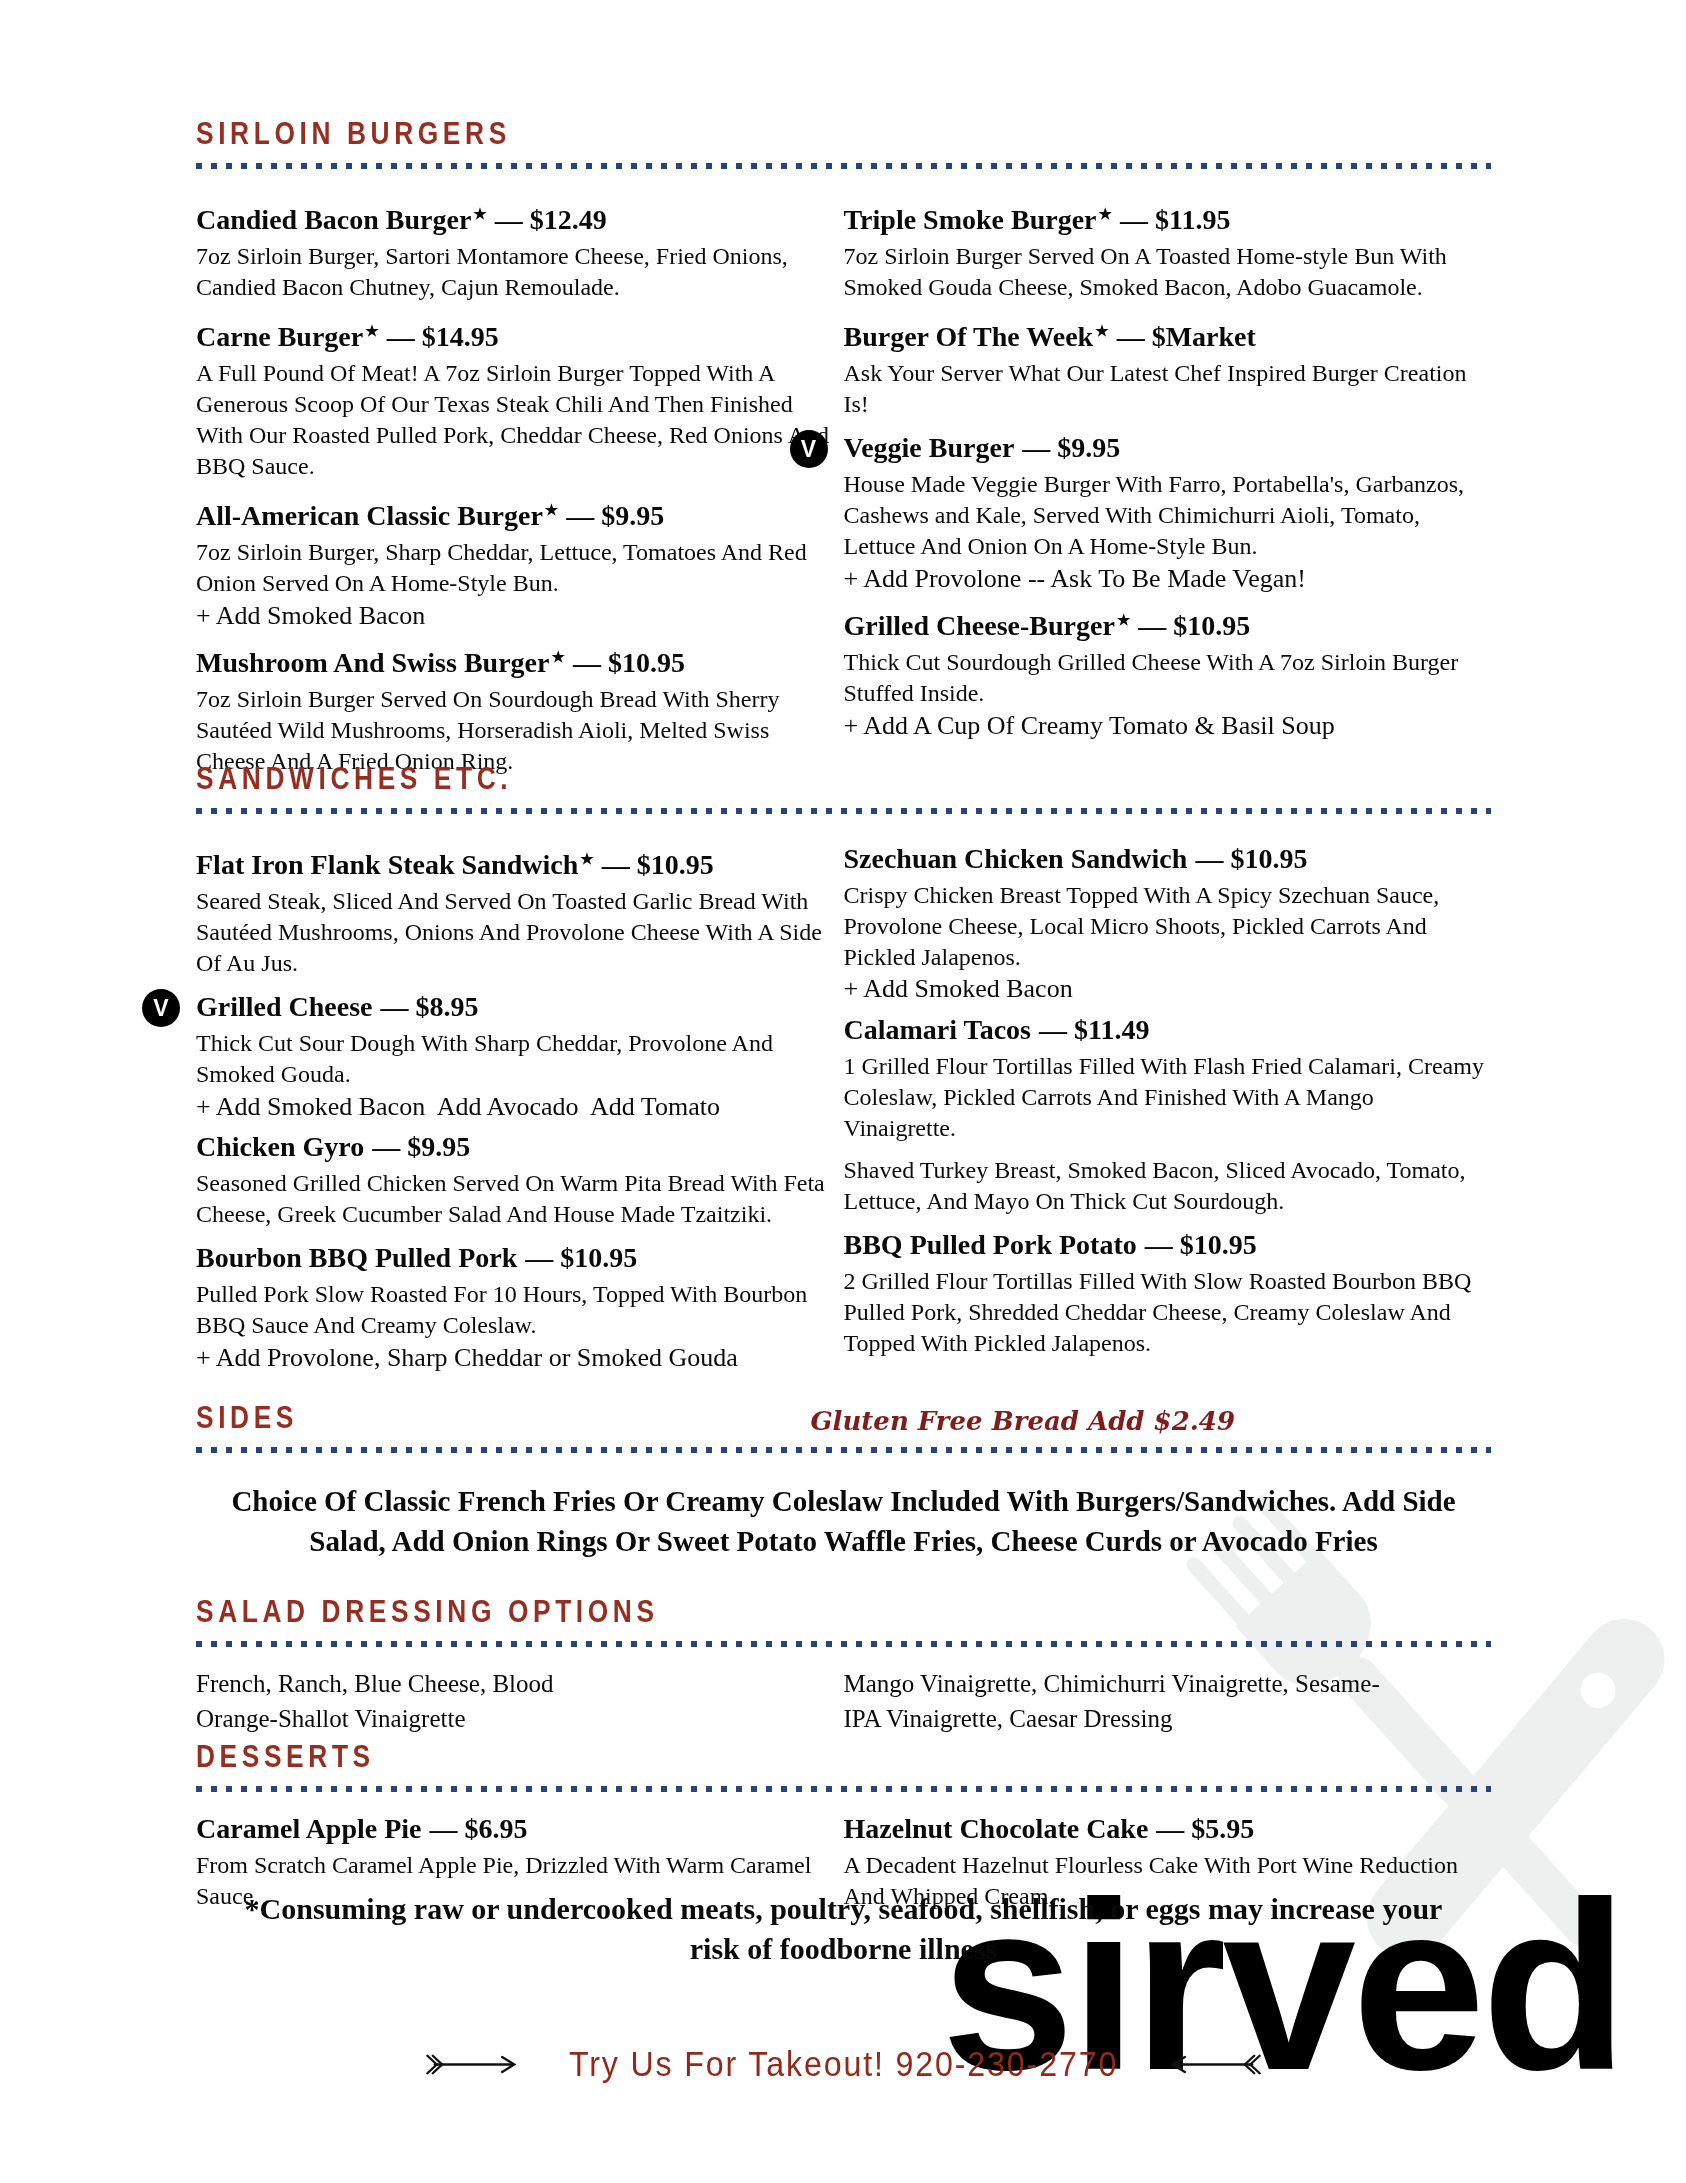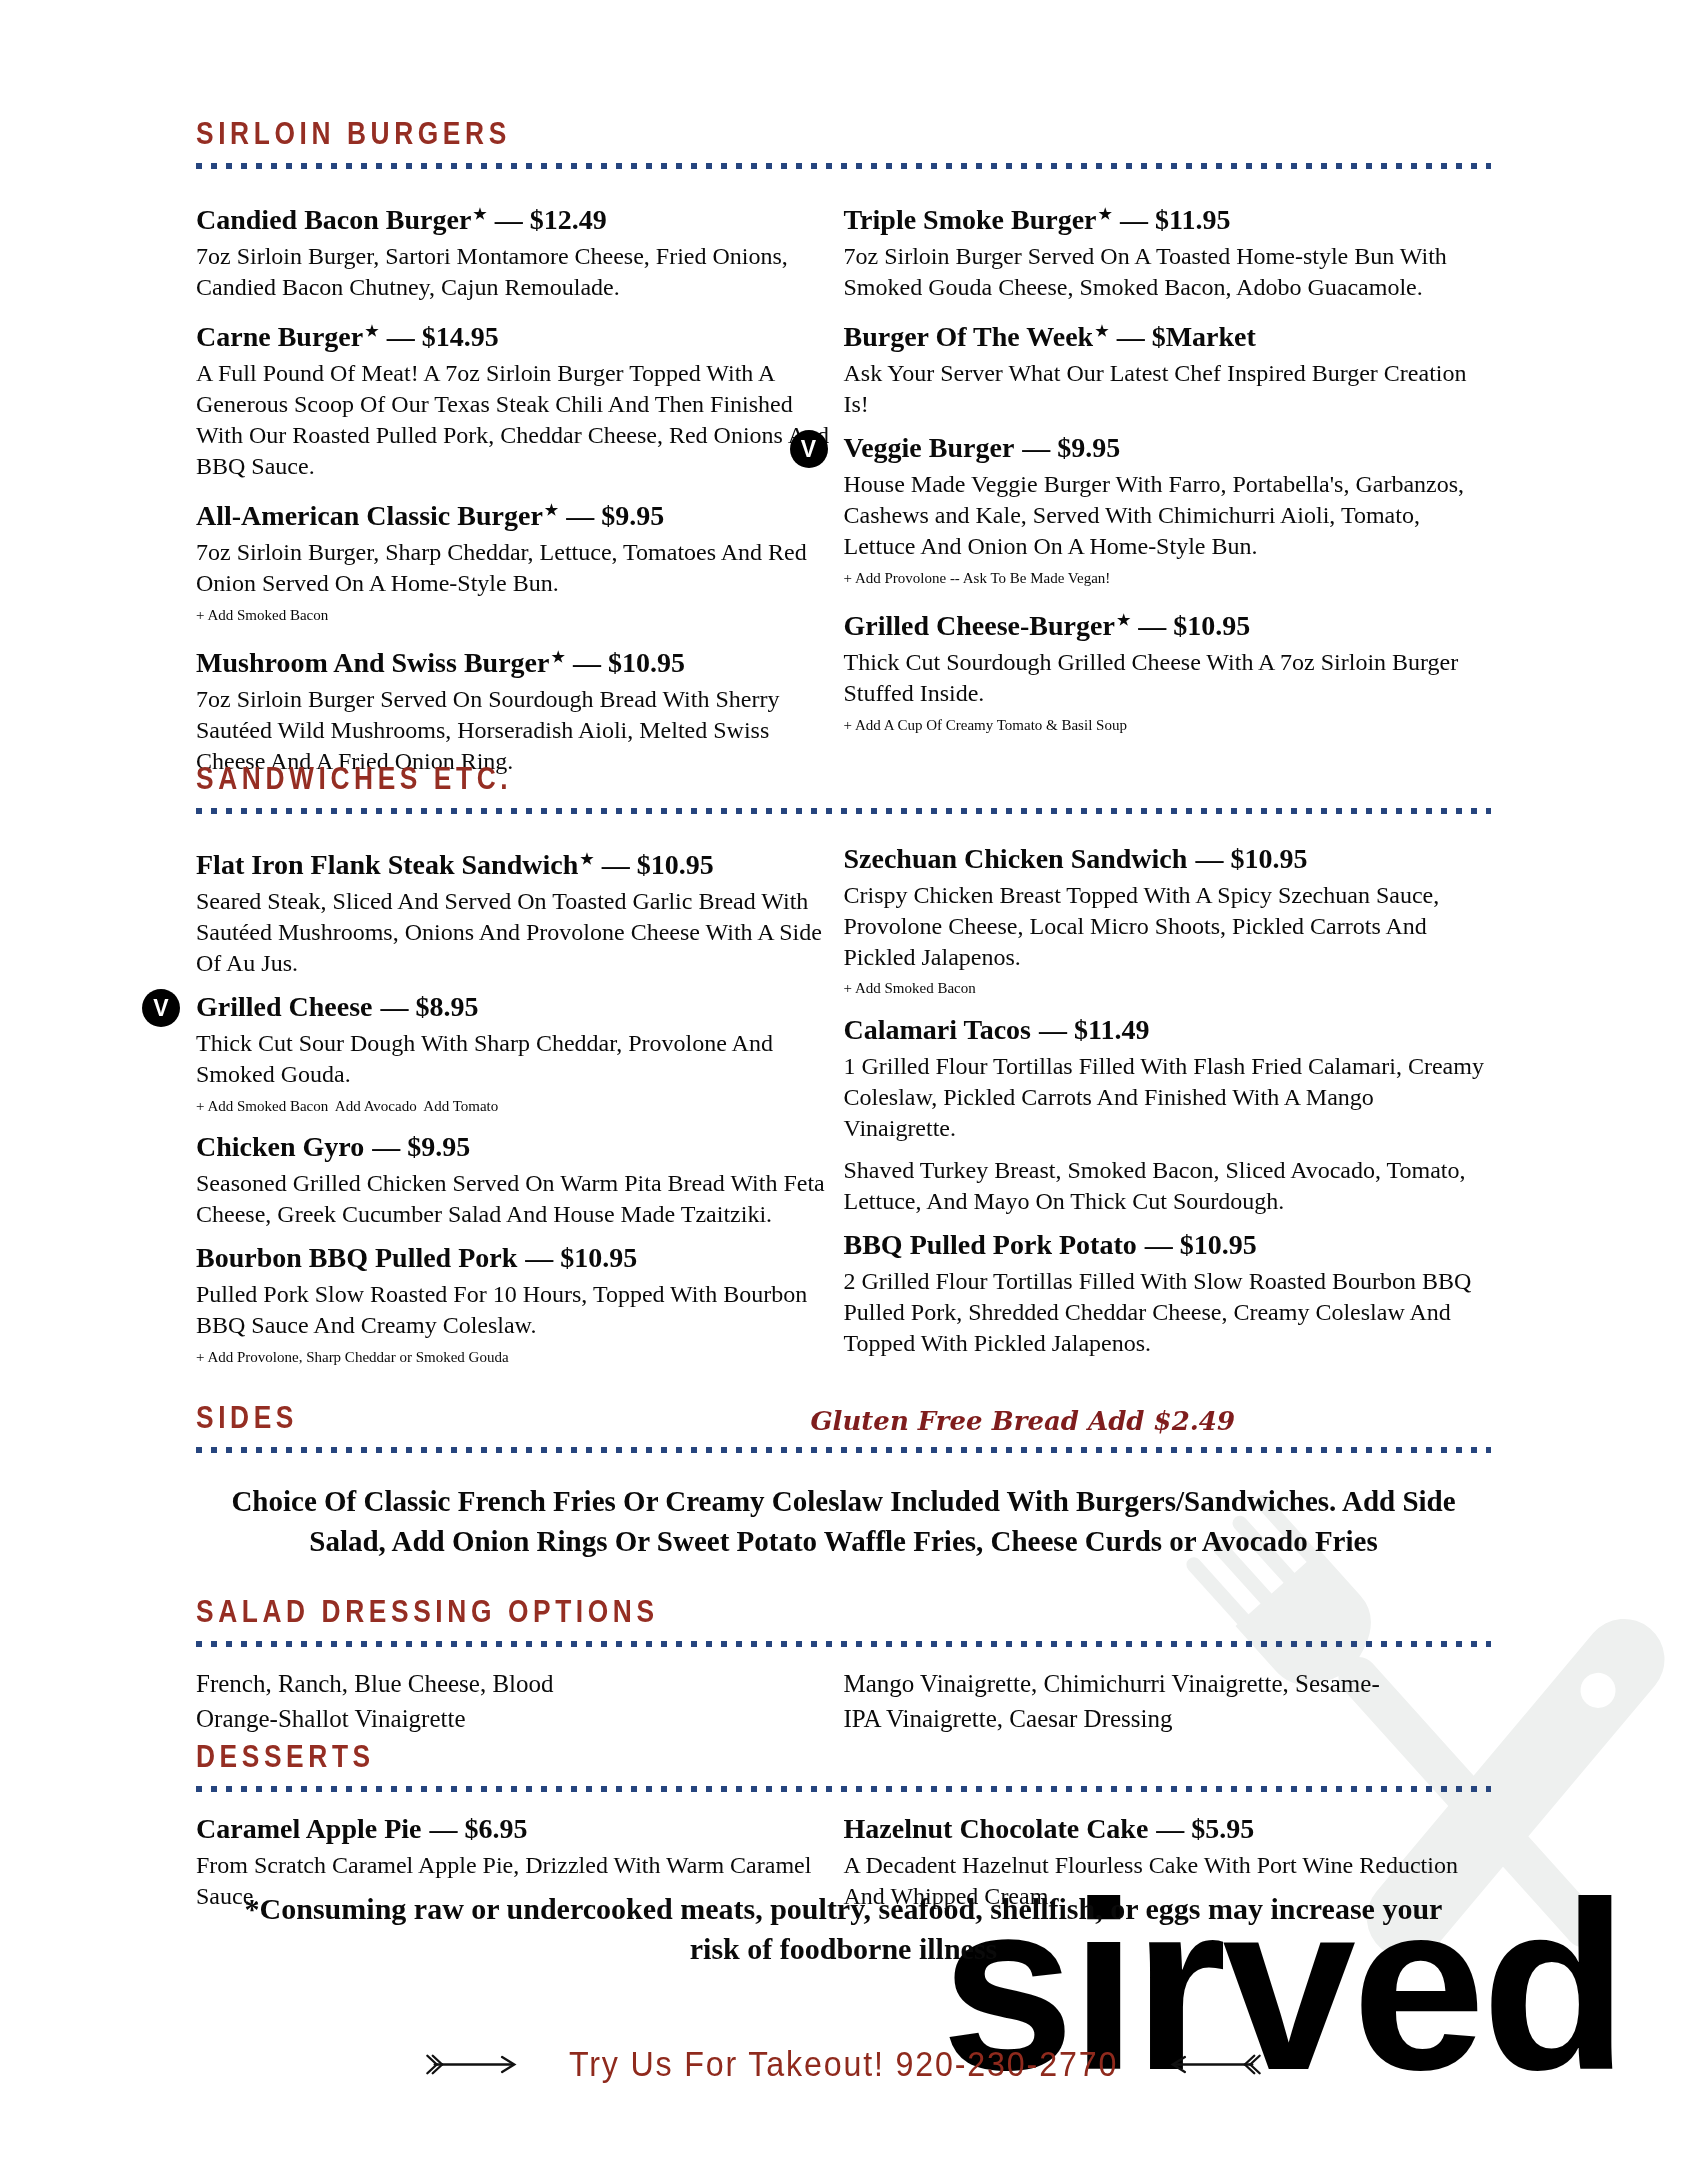--- a/index.html
+++ b/index.html
@@ -35,21 +35,21 @@
   .cols{display:grid;grid-template-columns:1fr 1fr;}
   
   .item{position:relative;margin-bottom:10.8px;}
   .t{
     margin:0 0 4px;font-size:28px;font-weight:700;line-height:34px;
     white-space:nowrap;font-family:"Liberation Serif",serif;
   }
   .pr{margin-left:8px;}
   .star{font-size:15px;vertical-align:super;margin-left:2px;}
   .d{margin:0;font-size:24px;line-height:31px;}
-  .a{margin:2.7px 0 0;font-size:15px;line-height:27px;white-space:pre-wrap;}
+  .a{margin:2.7px 0 0;font-size:26px;line-height:27px;white-space:pre-wrap;}
   .vicon{
     position:absolute;left:-54px;top:-1.3px;width:38px;height:38px;
     background:#000;color:#fff;border-radius:50%;
     font-family:"Liberation Sans",sans-serif;font-weight:700;font-size:23px;
     display:flex;align-items:center;justify-content:center;
   }
   
   .sides-body{
     margin:4px auto 0;text-align:center;font-weight:700;
     font-size:29px;line-height:40px;max-width:1268px;font-family:Liberation Serif, serif;

